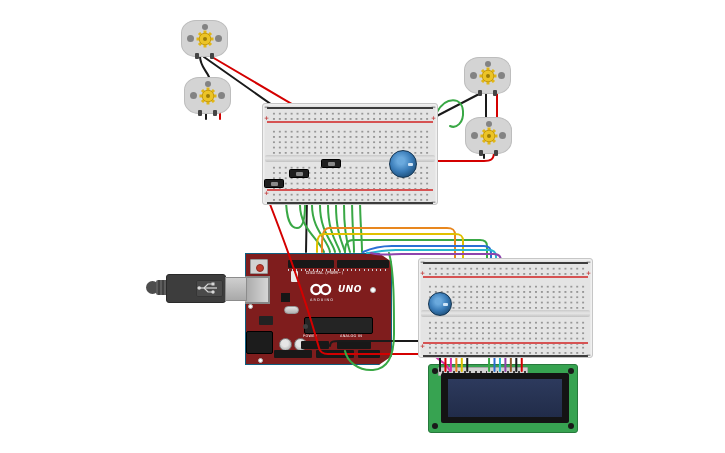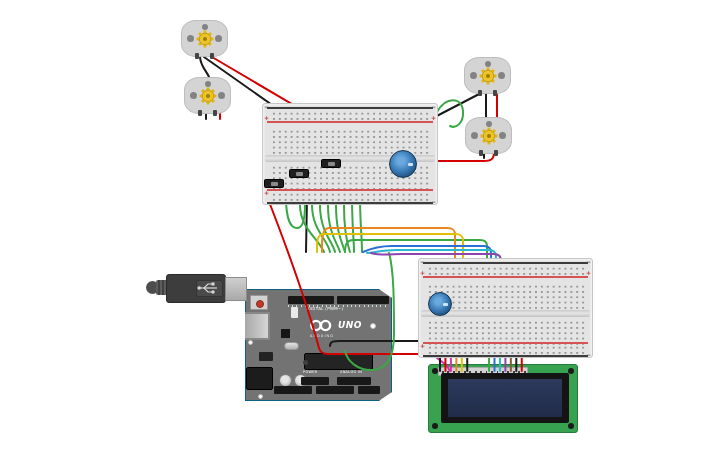--- a/index.html
+++ b/index.html
@@ -37,23 +37,23 @@
             color:#c9c9c9;letter-spacing:.6px;}
   .switch{position:absolute;width:20px;height:9px;background:#1f1f1f;border-radius:1.5px;border:1px solid #000;}
   .knob{position:absolute;left:6px;top:2px;width:7px;height:4px;background:#8a8a8a;border-radius:1px;}
   .pot{position:absolute;border-radius:50%;border:1px solid #143552;
        background:radial-gradient(circle at 42% 38%, #6aa9dd 0 16%, #3a7cb8 48%, #1d4e79 80%, #173e61 100%);}
   .potmark{position:absolute;right:3px;top:45%;width:5px;height:3px;background:#cfe5f7;border-radius:1px;}
   .resistor{position:absolute;left:503px;top:271px;width:9px;height:21px;border-radius:4px;border:1px solid #b9945c;
      background:linear-gradient(180deg,#dcb77e 0 14%,#e67e22 14% 27%,#dcb77e 27% 41%,#c0392b 41% 54%,#dcb77e 54% 69%,#8d5a2b 69% 81%,#dcb77e 81% 100%);}
 
   
-  .arduino{position:absolute;left:245px;top:253px;width:147px;height:112px;background:#737373;
+  .arduino{position:absolute;left:245px;top:253px;width:147px;height:112px;background:#7f1d1d;
            border:1px solid #0f5f80;
-           clip-path:polygon(0 0,91% 0,100% 8%,100% 92%,91% 100%,0 100%);margin-top:36px;}
+           clip-path:polygon(0 0,91% 0,100% 8%,100% 92%,91% 100%,0 100%);}
   .ard-btn-house{position:absolute;left:4px;top:5px;width:18px;height:15px;background:#d2d2d2;border:1px solid #979797;border-radius:1px;}
   .ard-btn{position:absolute;left:5px;top:3.5px;width:8px;height:8px;border-radius:50%;background:#c0392b;border:1px solid #8f2a20;}
   .hdr{position:absolute;height:8px;background:#181818;border-radius:1px;}
   .ticks{position:absolute;height:2px;background-image:repeating-linear-gradient(90deg,#dff0f6 0 1px,rgba(0,0,0,0) 1px 4.2px);opacity:.85;}
   .ard-txt{position:absolute;color:#fff;font-size:4px;line-height:4px;letter-spacing:.3px;white-space:nowrap;}
   .uno-txt{position:absolute;color:#fff;font-size:9px;line-height:9px;font-weight:bold;font-style:italic;letter-spacing:.5px;}
   .ard-sub{position:absolute;color:#e8f4f8;font-size:3.5px;line-height:3.5px;letter-spacing:1.1px;}
   .txrx{position:absolute;left:45px;top:17px;width:7px;height:11px;background:#e9e9e9;border-radius:1px;}
   .hole{position:absolute;border-radius:50%;background:#fff;border:1px solid #bcbcbc;}
   .icsp{position:absolute;left:35px;top:39px;width:9px;height:9px;background:#161616;}

